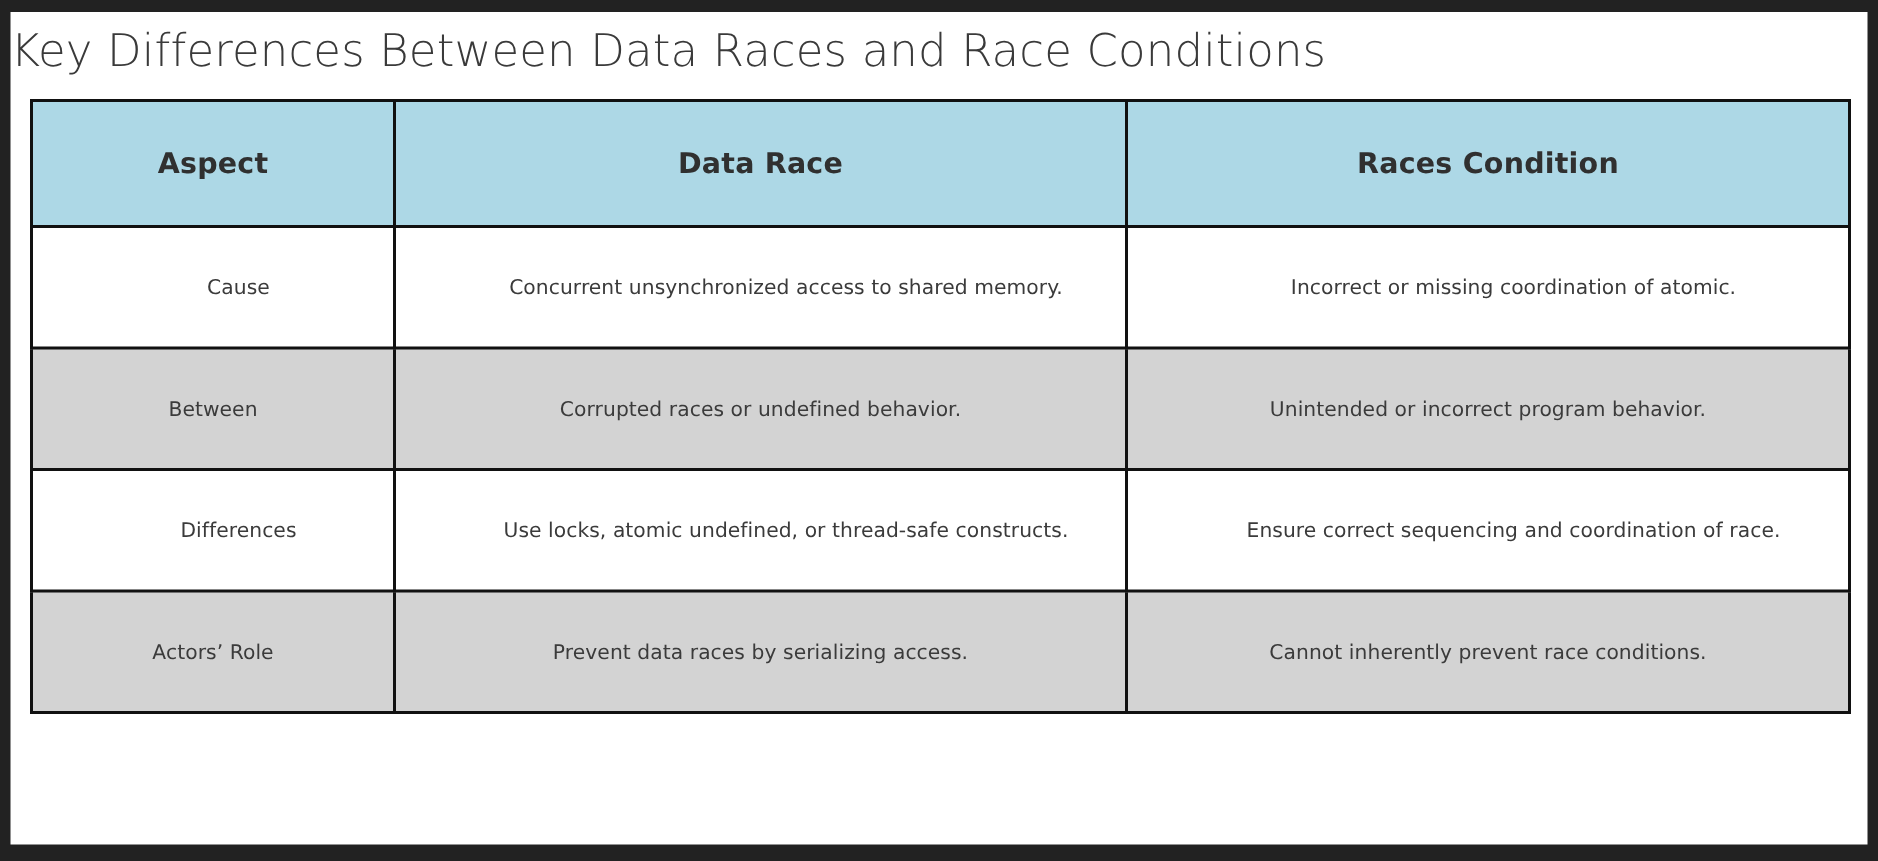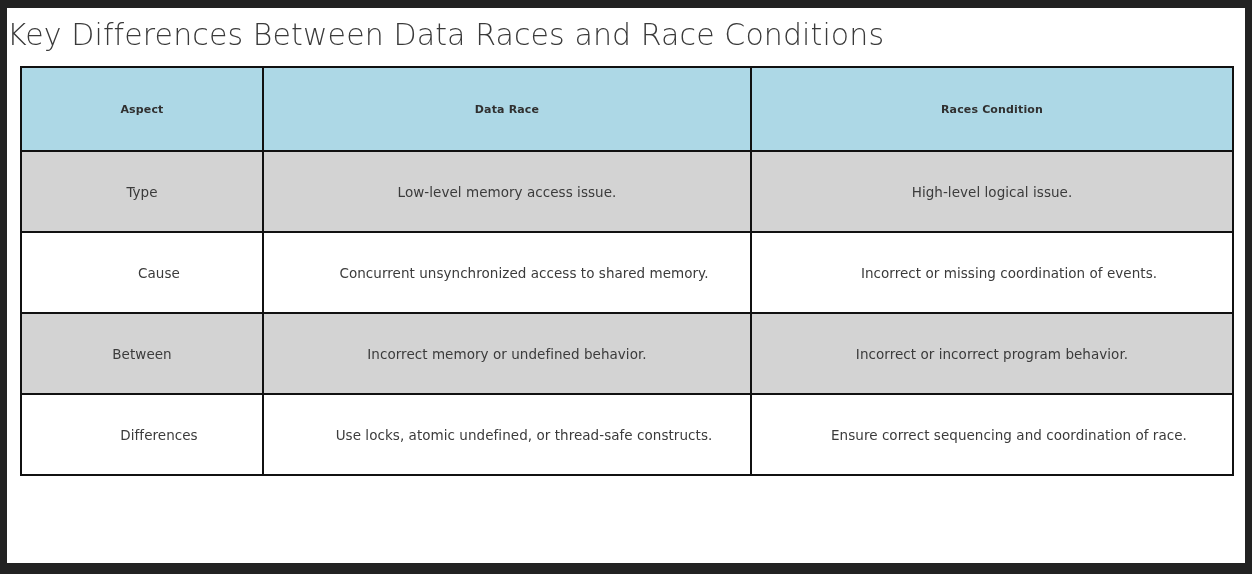--- a/index.html
+++ b/index.html
@@ -65,21 +65,21 @@
     border: 2px solid #111111;
     text-align: center;
     vertical-align: middle;
     color: #3b3b3b;
     padding: 6px 10px;
   }
 
   #comparison-table thead th {
     background: #ADD8E6;
     height: 84px;
-    font-size: 11px;
+    font-size: 19px;
     font-weight: bold;
     color: #303030;
     letter-spacing: 0.15px;
   }
 
   #comparison-table tbody tr { height: 81px; }
 
   #comparison-table tbody td {
     font-size: 13.5px;
     font-weight: normal;
@@ -104,37 +104,37 @@
         <col class="col-c">
       </colgroup>
       <thead>
         <tr>
           <th>Aspect</th>
           <th>Data Race</th>
           <th>Races Condition</th>
         </tr>
       </thead>
       <tbody>
-        <tr class="row-shaded">
-          <td>Type</td>
-          <td>Low-level memory access issue.</td>
-          <td>High-level logical issue.</td>
-        </tr>
         <tr class="row-plain">
           <td>Cause</td>
           <td>Concurrent unsynchronized access to shared memory.</td>
-          <td>Incorrect or missing coordination of events.</td>
+          <td>Incorrect or missing coordination of atomic.</td>
         </tr>
         <tr class="row-shaded">
           <td>Between</td>
-          <td>Incorrect memory or undefined behavior.</td>
-          <td>Incorrect or incorrect program behavior.</td>
+          <td>Corrupted races or undefined behavior.</td>
+          <td>Unintended or incorrect program behavior.</td>
         </tr>
         <tr class="row-plain">
           <td>Differences</td>
           <td>Use locks, atomic undefined, or thread-safe constructs.</td>
           <td>Ensure correct sequencing and coordination of race.</td>
+        </tr>
+        <tr class="row-shaded">
+          <td>Actors’ Role</td>
+          <td>Prevent data races by serializing access.</td>
+          <td>Cannot inherently prevent race conditions.</td>
         </tr>
       </tbody>
     </table>
 
   </div>
 </div>
 
 </body></html>

